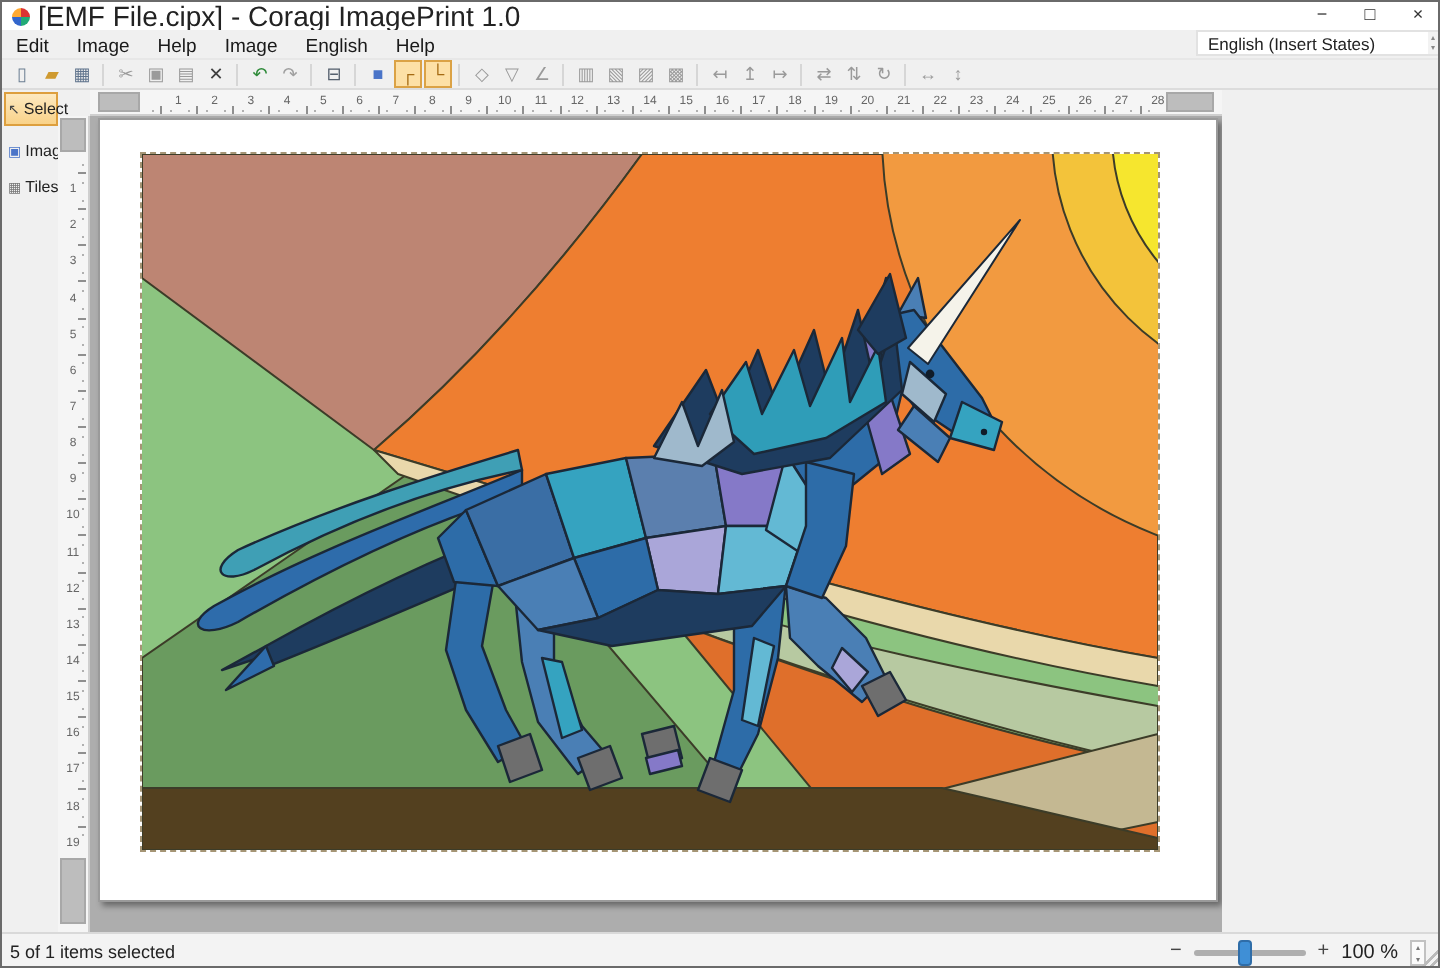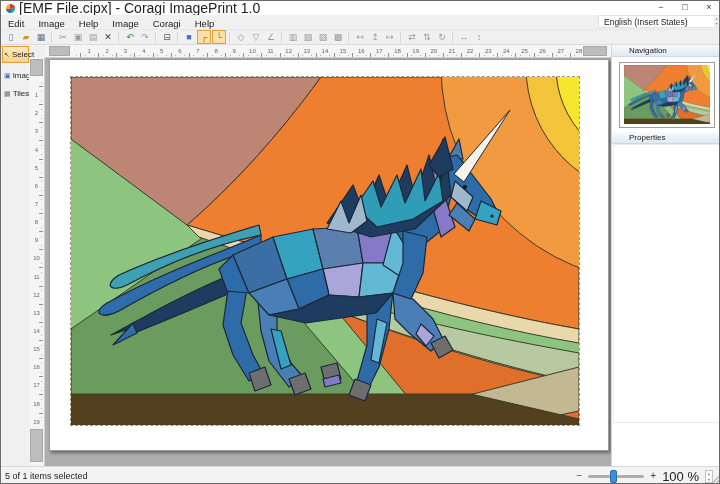--- a/index.html
+++ b/index.html
@@ -67,21 +67,21 @@
   .thumb-box{width:96px;height:66px;background:#fff;border:1px solid #9d9d9d;display:flex;align-items:center;justify-content:center;}
   .props-body{height:279px;background:#fff;border:1px solid #ececec;margin:0 1px;}
 
   
   .statusbar{position:absolute;left:0;top:465px;width:720px;height:19px;background:#f3f3f3;border-top:1px solid #d9d9d9;}
   .status-text{position:absolute;left:4px;top:4px;font-size:9px;color:#222;}
   .zoom-cluster{position:absolute;right:8px;top:0;height:18px;display:flex;align-items:center;gap:6px;}
   .zoom-btn{font-size:10px;color:#444;line-height:18px;}
   .zoom-track{position:relative;width:56px;height:3px;background:#aeaeae;border-radius:2px;}
   .zoom-thumb{position:absolute;top:-5px;width:7px;height:13px;background:#3f8fd6;border:1px solid #2f6da8;border-radius:2px;}
-  .zoom-level{font-size:13px;color:#222;min-width:28px;}
+  .zoom-level{font-size:10px;color:#222;min-width:28px;}
   .zoom-stepper{width:8px;height:13px;border:1px solid #c2c2c2;background:#fbfbfb;font-size:4px;line-height:6px;color:#777;text-align:center;}
   .grip{position:absolute;right:1px;bottom:1px;width:10px;height:10px;
     background:
       linear-gradient(135deg,transparent 0 50%,#bbb 50% 60%,transparent 60% 70%,#bbb 70% 80%,transparent 80% 90%,#bbb 90% 100%);}
 </style>
 </head>
 <body>
 
 <svg width="0" height="0" style="position:absolute">
   <defs>
@@ -163,21 +163,21 @@
     <div class="app-icon"></div>
     <div class="title-text">[EMF File.cipx] - Coragi ImagePrint 1.0</div>
     <div class="win-btns">
       <div class="win-btn">−</div>
       <div class="win-btn">□</div>
       <div class="win-btn close">×</div>
     </div>
   </div>
 
   <div class="menubar">
-    <span id="menu-items"><span class="menu-item">Edit</span><span class="menu-item">Image</span><span class="menu-item">Help</span><span class="menu-item">Image</span><span class="menu-item">Coragi</span><span class="menu-item">Help</span></span>
+    <span id="menu-items"><span class="menu-item">Edit</span><span class="menu-item">Image</span><span class="menu-item">Help</span><span class="menu-item">Image</span><span class="menu-item">English</span><span class="menu-item">Help</span></span>
     <div class="lang-combo">
       <span>English (Insert States)</span>
       <div class="lang-stepper">▴<br>▾</div>
     </div>
   </div>
 
   <div class="toolbar" id="toolbar">
       <div class="tb-btn" style="color: rgb(108, 127, 147);">▯</div>
       <div class="tb-btn" style="color: rgb(207, 154, 48);">▰</div>
       <div class="tb-btn" style="color: rgb(95, 115, 140);">▦</div>
@@ -434,32 +434,20 @@
     <div class="canvas">
       <div class="page">
         <div class="artwork">
           <svg width="508" height="348" viewBox="0 0 508 348">
               <use href="#art"></use>
             </svg>
         </div>
       </div>
     </div>
 
-    <div class="rightpanel">
-      <div class="panel-header">Navigation</div>
-      <div class="thumb-wrap">
-        <div class="thumb-box">
-          <svg width="86" height="59" viewBox="0 0 508 348">
-              <use href="#art"></use>
-            </svg>
-        </div>
-      </div>
-      <div class="panel-header">Properties</div>
-      <div class="props-body"></div>
-    </div>
 
   </div>
 
   <div class="statusbar">
     <div class="status-text">5 of 1 items selected</div>
     <div class="zoom-cluster">
       <div class="zoom-btn">−</div>
       <div class="zoom-track">
         <div class="zoom-thumb" id="zoom-thumb" style="left: 22px;"></div>
       </div>

